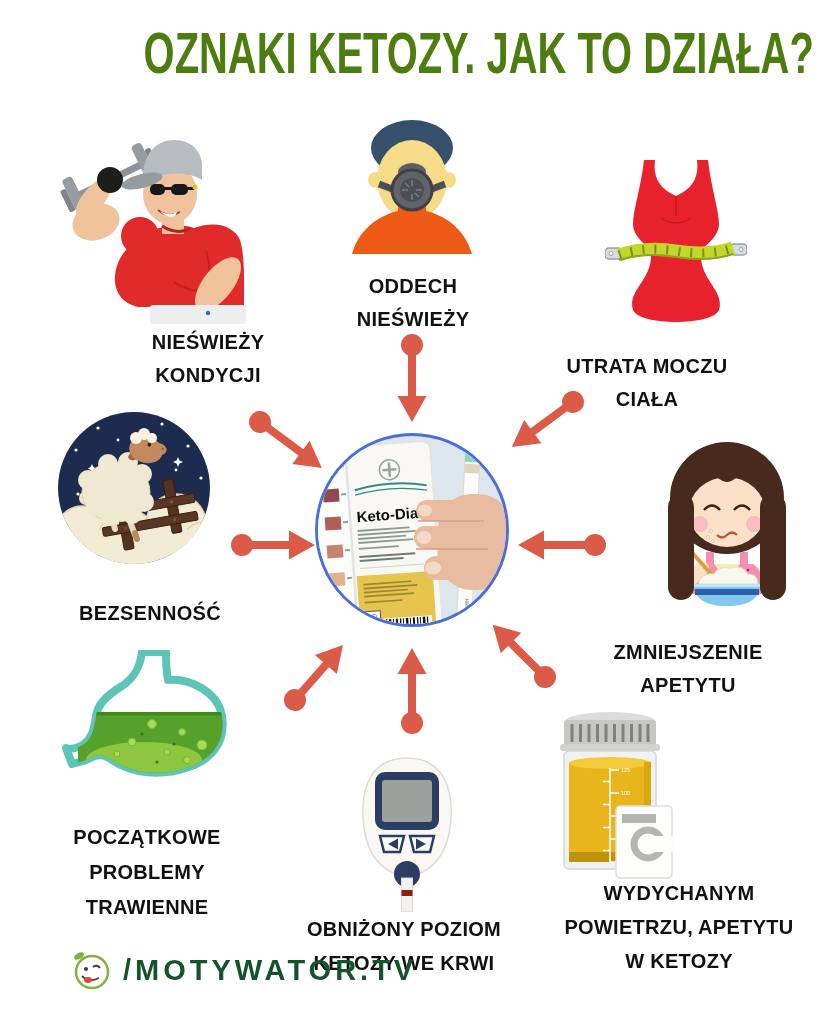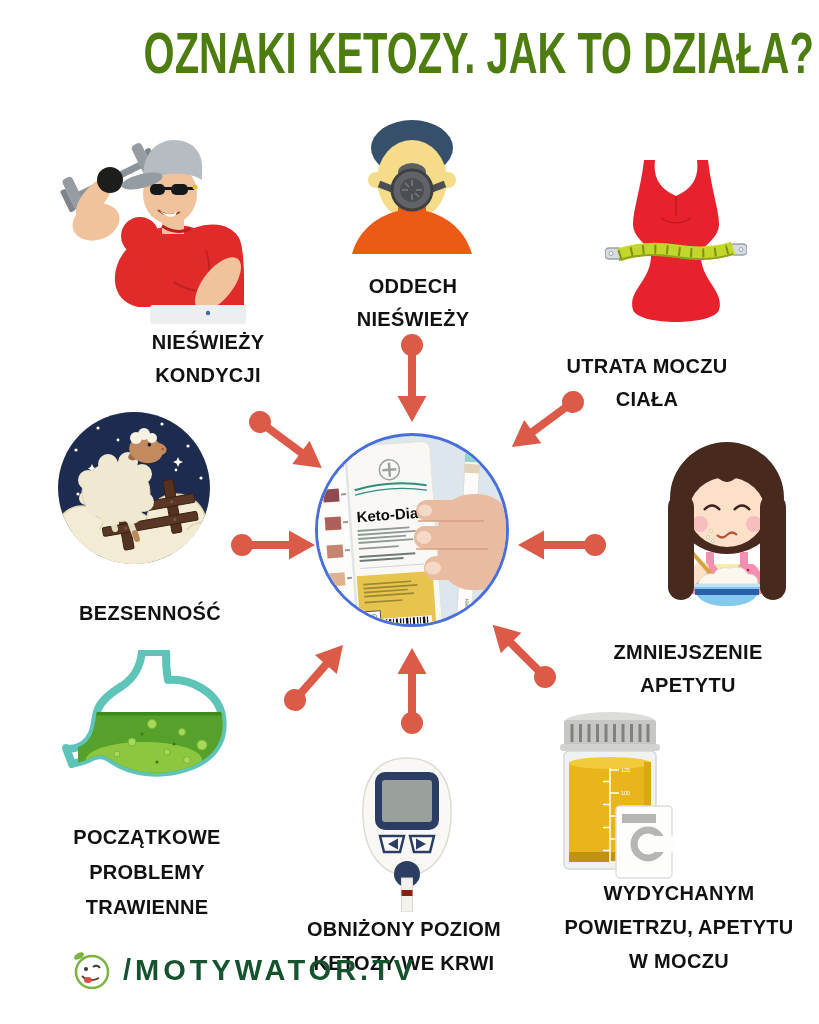--- a/index.html
+++ b/index.html
@@ -450,21 +450,21 @@
       <div>PROBLEMY</div>
       <div>TRAWIENNE</div>
   </div>
   <div class="label" style="left:254px;top:912px;width:300px;line-height:34px">
     <div>OBNIŻONY POZIOM</div>
       <div>KETOZY WE KRWI</div>
   </div>
   <div class="label" style="left:539px;top:876px;width:280px;line-height:34px">
       <div>WYDYCHANYM</div>
     <div>POWIETRZU,  APETYTU</div>
-      <div>W MOCZU</div>
+      <div>W KETOZY</div>
   </div>
 
   <div class="logo">
     <svg width="44" height="44" viewBox="0 0 44 44">
       <circle cx="22" cy="24" r="16" fill="#ffffff" stroke="#7cb342" stroke-width="2.5"></circle>
       <ellipse cx="9" cy="8" rx="5.5" ry="3" transform="rotate(-30 9 8)" fill="#7cb342"></ellipse>
       <path d="M12,11 Q14,9 16,10" stroke="#7cb342" stroke-width="1.5" fill="none"></path>
       <circle cx="16" cy="21" r="2" fill="#3a3a3a"></circle>
       <path d="M23,19 q4,-3 7,1" stroke="#3a3a3a" stroke-width="2" fill="none"></path>
       <path d="M12,28 q7,7 17,2" stroke="#5a3b2e" stroke-width="1.8" fill="none"></path>

